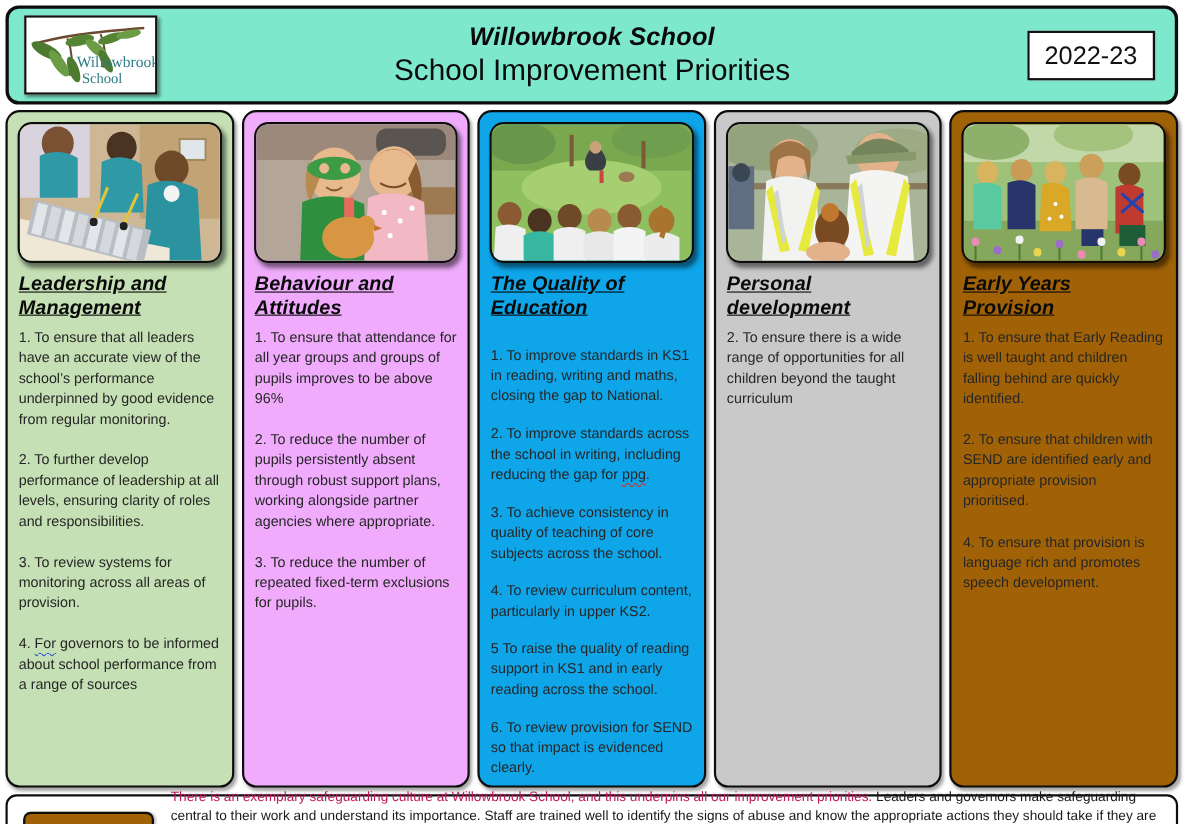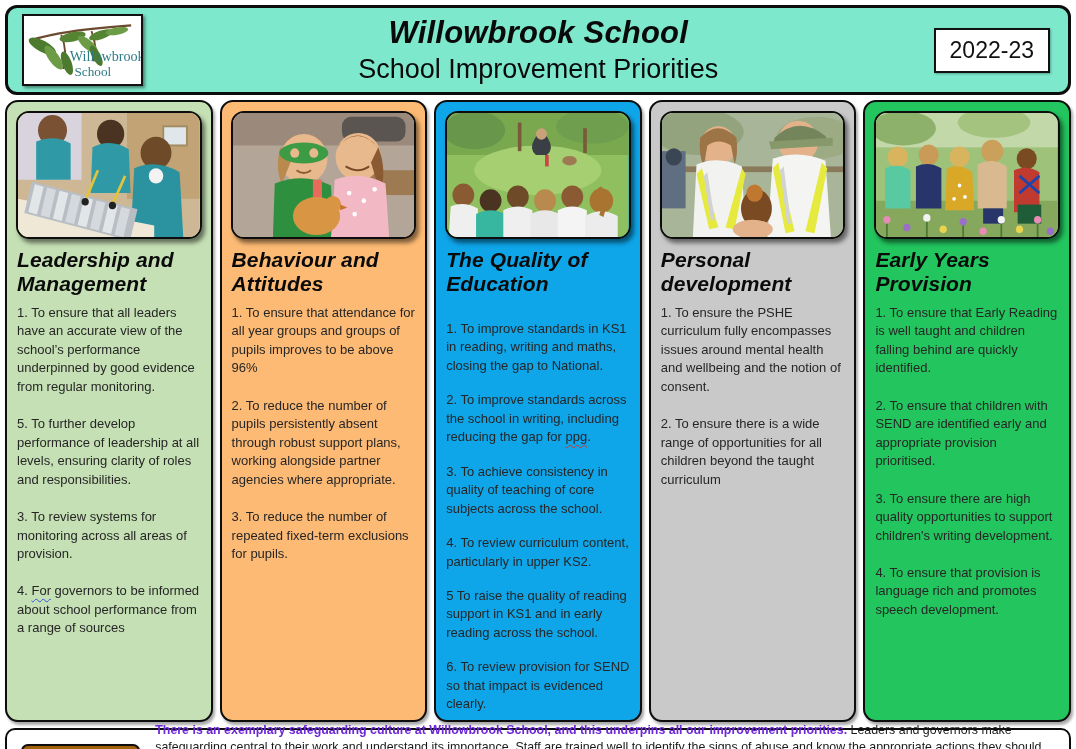--- a/index.html
+++ b/index.html
@@ -28,21 +28,21 @@
     width: 121px; height: 72px;
     background: #ffffff;
     border: 2px solid #111;
     box-shadow: 2px 2px 3px rgba(0,0,0,0.45);
     position: relative; flex: 0 0 auto;
     overflow: hidden;
   }
   .logo-box svg { position:absolute; inset:0; width:100%; height:100%; }
   .header-titles { flex: 1 1 auto; text-align: center; line-height: 1.25; }
   .header-title {
-    font-size: 31px; font-weight: bold; font-style: italic;
+    font-size: 23px; font-weight: bold; font-style: italic;
     color: #0a0a0a; letter-spacing: 0.2px;
   }
   .header-subtitle { font-size: 27px; font-weight: 400; color: #0a0a0a; text-align: center; }
   .year-box {
     background: #ffffff; border: 2px solid #111;
     padding: 7px 14px; font-size: 23px; color: #111;
     flex: 0 0 auto; box-shadow: 1px 1px 2px rgba(0,0,0,0.3);
   }
 
   
@@ -63,22 +63,22 @@
   .card-photo {
     height: 128px; flex: 0 0 128px;
     border: 2px solid #0d0d0d;
     border-radius: 13px;
     box-shadow: 3px 4px 4px rgba(0,0,0,0.5);
     overflow: hidden; position: relative;
     margin-bottom: 9px;
   }
   .card-photo svg { position:absolute; inset:0; width:100%; height:100%; }
   .card-heading {
-    font-size: 21px; font-weight: bold; font-style: italic;
-    color: #0a0a0a; margin: 0 0 8px 1px; letter-spacing: 0.1px;
+    font-size: 18px; font-weight: bold; font-style: italic;
+    color: #0a0a0a; margin: 0 0 8px 1px; letter-spacing: 0.1px; text-decoration: underline;
   }
   .card-items { font-size: 13px; line-height: 1.42; color: #262626; }
   .card-items p { margin: 0 0 19px 1px; }
   .card-items.tight p { margin: 16px 0 0 1px; }
   .sq-blue { text-decoration: underline wavy #3355dd 1px; text-underline-offset: 3px; }
   .sq-red  { text-decoration: underline wavy #d23328 1px; text-underline-offset: 3px; }
 
   
   .footer {
     flex: 0 0 72px; height: 72px;
@@ -95,21 +95,21 @@
     border-radius: 7px;
     padding: 9px 13px;
     font-size: 15px; color: #111;
     box-shadow: 1px 1px 2px rgba(0,0,0,0.25);
   }
   .footer-text {
     flex: 1 1 auto;
     font-size: 12.4px; line-height: 1.33; color: #1a1a1a;
     text-align: left;
   }
-  .footer-text b { font-weight: bold; color: #6d28d9; }
+  .footer-text b { font-weight: normal; color: #be185d; }
 </style>
 </head>
 <body>
 
 <div class="page">
 
   <div class="header">
     <div class="logo-box">
       <svg viewBox="0 0 121 72">
         <path d="M4 26 C 30 18, 60 14, 112 10" stroke="#6b4a2e" stroke-width="2.5" fill="none"></path>
@@ -165,27 +165,27 @@
           </g>
           <line x1="88" y1="60" x2="74" y2="92" stroke="#e3c23c" stroke-width="3"></line>
           <line x1="118" y1="66" x2="104" y2="96" stroke="#e3c23c" stroke-width="3"></line>
           <circle cx="74" cy="93" r="4" fill="#222"></circle>
           <circle cx="104" cy="97" r="4" fill="#222"></circle>
         </svg>
       </div>
       <div class="card-heading">Leadership and Management</div>
       <div class="card-items">
         <p>1. To ensure that all leaders have an accurate view of the school’s performance underpinned by good evidence from regular monitoring.</p>
-        <p>5. To further develop performance of leadership at all levels, ensuring clarity of roles and responsibilities.</p>
+        <p>2. To further develop performance of leadership at all levels, ensuring clarity of roles and responsibilities.</p>
         <p>3. To review systems for monitoring across all areas of provision.</p>
         <p><span>4. </span><span class="sq-blue">For</span><span> governors to be informed about school performance from a range of sources</span></p>
       </div>
     </div>
 
-    <div class="card" style="background:#fdba74">
+    <div class="card" style="background:#f0abfc">
       <div class="card-photo">
         <svg viewBox="0 0 200 130" preserveAspectRatio="none">
           <rect width="200" height="130" fill="#b3a698"></rect>
           <rect x="0" y="0" width="200" height="34" fill="#9b8a7c"></rect>
           <rect x="120" y="4" width="70" height="26" rx="10" fill="#5a5550"></rect>
           <rect x="150" y="60" width="50" height="26" fill="#9d7a52"></rect>
           <circle cx="78" cy="48" r="26" fill="#e9b98e"></circle>
           <path d="M52 36 Q78 8 104 36 Q92 22 78 22 Q64 22 52 36" fill="#b98a4e"></path>
           <path d="M52 36 Q46 60 54 74 L64 50 Z" fill="#b98a4e"></path>
           <ellipse cx="78" cy="42" rx="27" ry="11" fill="#3d9b45"></ellipse>
@@ -278,26 +278,25 @@
           <polygon points="128,52 146,124 136,126 122,58" fill="#e6ea3e"></polygon>
           <polygon points="176,52 158,124 168,126 182,58" fill="#e6ea3e"></polygon>
           <polygon points="134,56 142,116 138,117 130,60" fill="#cfd3d6"></polygon>
           <ellipse cx="104" cy="100" rx="17" ry="20" fill="#7a4a22"></ellipse>
           <circle cx="102" cy="84" r="9" fill="#c07830"></circle>
           <ellipse cx="100" cy="122" rx="22" ry="10" fill="#e3b28a"></ellipse>
         </svg>
       </div>
       <div class="card-heading">Personal development</div>
       <div class="card-items">
-        <p>1. To ensure the PSHE curriculum fully encompasses issues around mental health and wellbeing and the notion of consent.</p>
         <p>2. To ensure there is a wide range of opportunities for all children beyond the taught curriculum</p>
       </div>
     </div>
 
-    <div class="card" style="background:#22c55e">
+    <div class="card" style="background:#a16207">
       <div class="card-photo">
         <svg viewBox="0 0 200 130" preserveAspectRatio="none">
           <rect width="200" height="130" fill="#9ec27a"></rect>
           <rect x="0" y="0" width="200" height="36" fill="#c2d8a8"></rect>
           <ellipse cx="30" cy="16" rx="36" ry="18" fill="#8db06a"></ellipse>
           <ellipse cx="130" cy="10" rx="40" ry="16" fill="#a3c37e"></ellipse>
           <rect x="0" y="92" width="200" height="38" fill="#86a85c"></rect>
           <circle cx="24" cy="46" r="11" fill="#d9b45e"></circle>
             <path d="M10 58 Q24 52 38 60 L38 100 L10 100 Z" fill="#58c9a0"></path>
           <circle cx="58" cy="44" r="11" fill="#c99b56"></circle>
@@ -330,21 +329,20 @@
             <line x1="96" y1="118" x2="96" y2="130" stroke="#4e7a36" stroke-width="2"></line>
             <line x1="138" y1="116" x2="138" y2="130" stroke="#4e7a36" stroke-width="2"></line>
             <line x1="178" y1="116" x2="178" y2="130" stroke="#4e7a36" stroke-width="2"></line>
           </g>
         </svg>
       </div>
       <div class="card-heading">Early Years Provision</div>
       <div class="card-items">
         <p>1. To ensure that Early Reading is well taught and children falling behind are quickly identified.</p>
         <p>2. To ensure that children with SEND are identified early and appropriate provision prioritised.</p>
-        <p>3. To ensure there are high quality opportunities to support children's writing development.</p>
         <p>4. To ensure that provision is language rich and promotes speech development.</p>
       </div>
     </div>
 
   </div>
 
   <div class="footer">
     <div class="safeguarding-box">Safeguarding</div>
     <div class="footer-text">
       <b>There is an exemplary safeguarding culture at Willowbrook School, and this underpins all our improvement priorities.</b><span> Leaders and governors make safeguarding central to their work and understand its importance. Staff are trained well to identify the signs of abuse and know the appropriate actions they should take if they are concerned about a child. Stringent vetting procedures are in place for any prospective employees. The school environment is safe and secure. We have strong relationships with our families and support them well with any challenges they may face. We work effectively with other agencies to ensure all children are protected from harm.</span>

